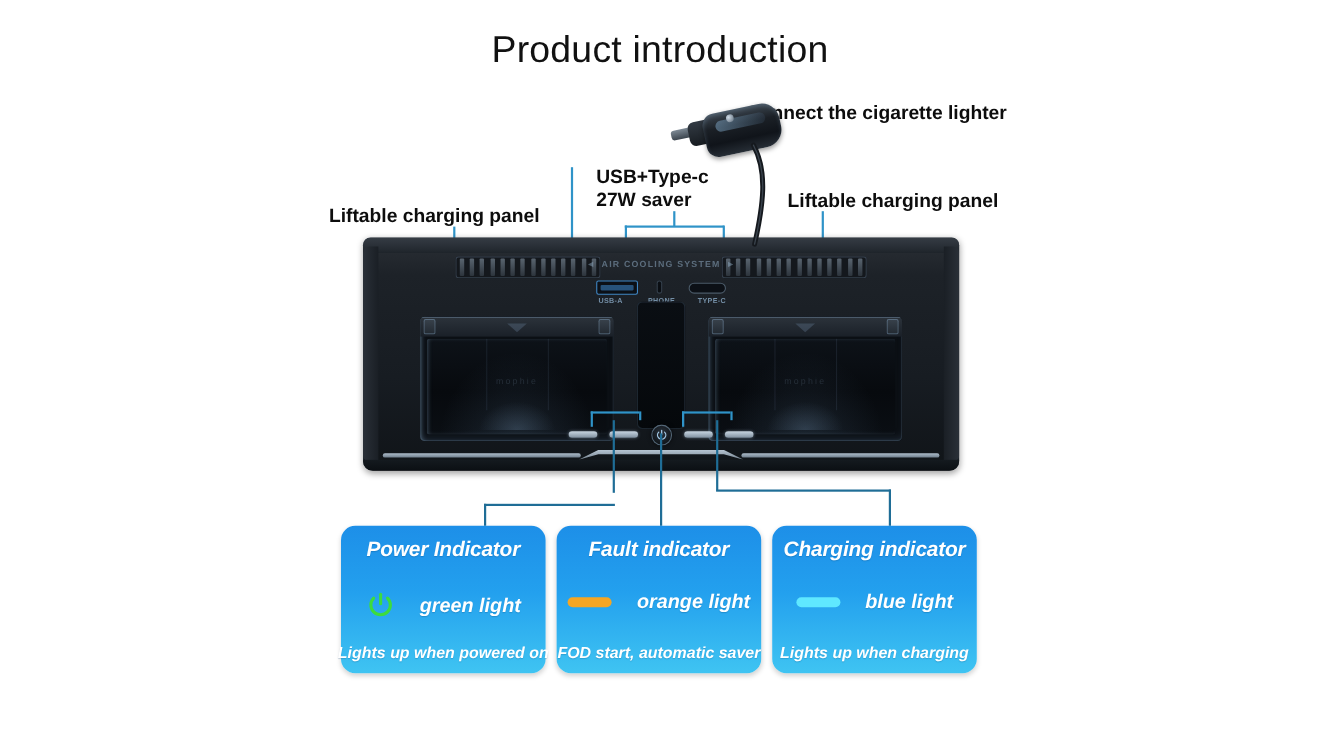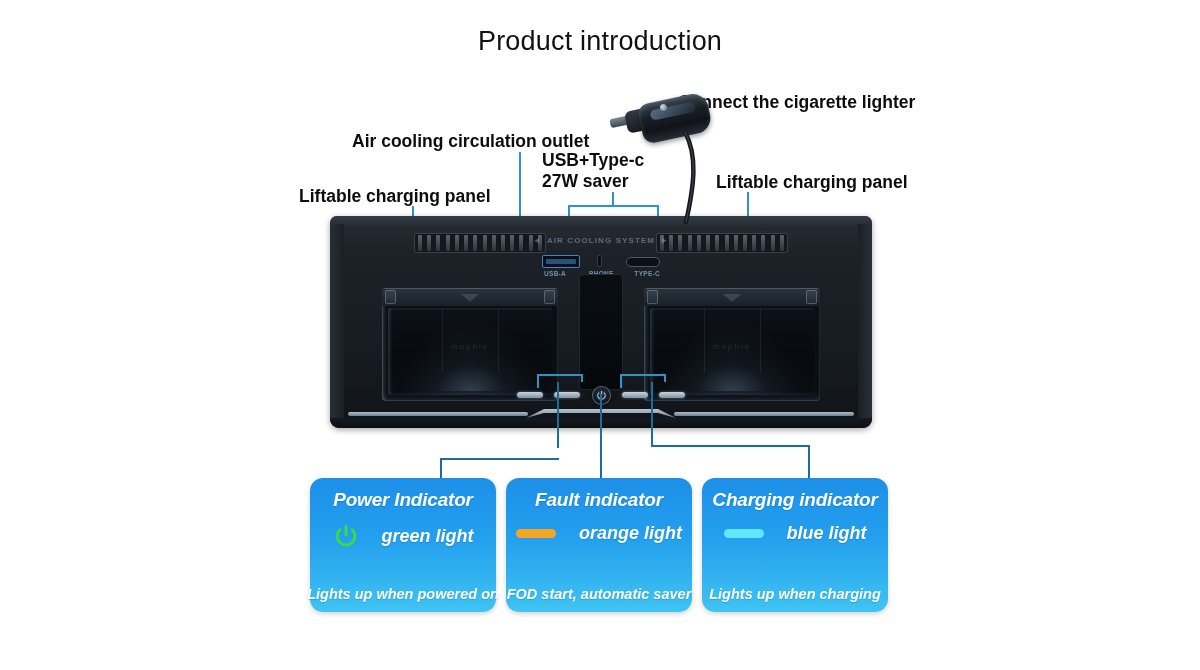--- a/index.html
+++ b/index.html
@@ -9,21 +9,21 @@
     font-family:"Liberation Sans", sans-serif;
     overflow:hidden;
     position:relative;
   }
   #stage { position:absolute; inset:0; }
 
   
   .page-title{
     position:absolute; left:0; right:0; top:26px;
     text-align:center;
-    font-size:27px; font-weight:400; color:#111;
+    font-size:34px; font-weight:400; color:#111;
     letter-spacing:.2px;
   }
 
   
   .callout{
     position:absolute;
     font-size:17.5px; font-weight:700; color:#0d0d0d;
     white-space:nowrap; line-height:1.18;
   }
 
@@ -298,21 +298,21 @@
   .card.c1{ left:310px; }
   .card.c2{ left:506px; }
   .card.c3{ left:702px; }
   .card-title{
     font-size:19px; font-weight:700; font-style:italic; color:#ffffff;
     white-space:nowrap; letter-spacing:-.2px;
     text-shadow:0 1px 1px rgba(0,60,110,.25);
   }
   .card-mid{
     display:flex; align-items:center; gap:23px;
-    margin-top:12px;
+    margin-top:26px;
     justify-content:space-between;
   }
   .swatch{
     width:40px; height:9px; border-radius:5px; flex:0 0 auto;
   }
   .card-mid-text{
     font-size:18px; font-weight:700; font-style:italic; color:#ffffff;
     white-space:nowrap;
     text-shadow:0 1px 1px rgba(0,60,110,.25);
   }
@@ -326,21 +326,20 @@
 </style>
 </head>
 <body>
 
 <div id="stage">
 
   <div class="page-title">Product introduction</div>
 
   <div class="callout" style="left:299px; top:186px;">Liftable charging panel</div>
 
-  <div class="callout" style="left:352px; top:131px;">Air cooling circulation outlet</div>
 
   <div class="callout" style="left:542px; top:150px;">USB+Type-c</div>
 
   <div class="callout" style="left:542px; top:171px;">27W saver</div>
 
   <div class="callout" style="left:678px; top:92px;">Connect the cigarette lighter</div>
 
   <div class="callout" style="left:716px; top:172px;">Liftable charging panel</div>
 
   <div class="lead v" style="left:412px; top:206px; height:62px;"></div>

